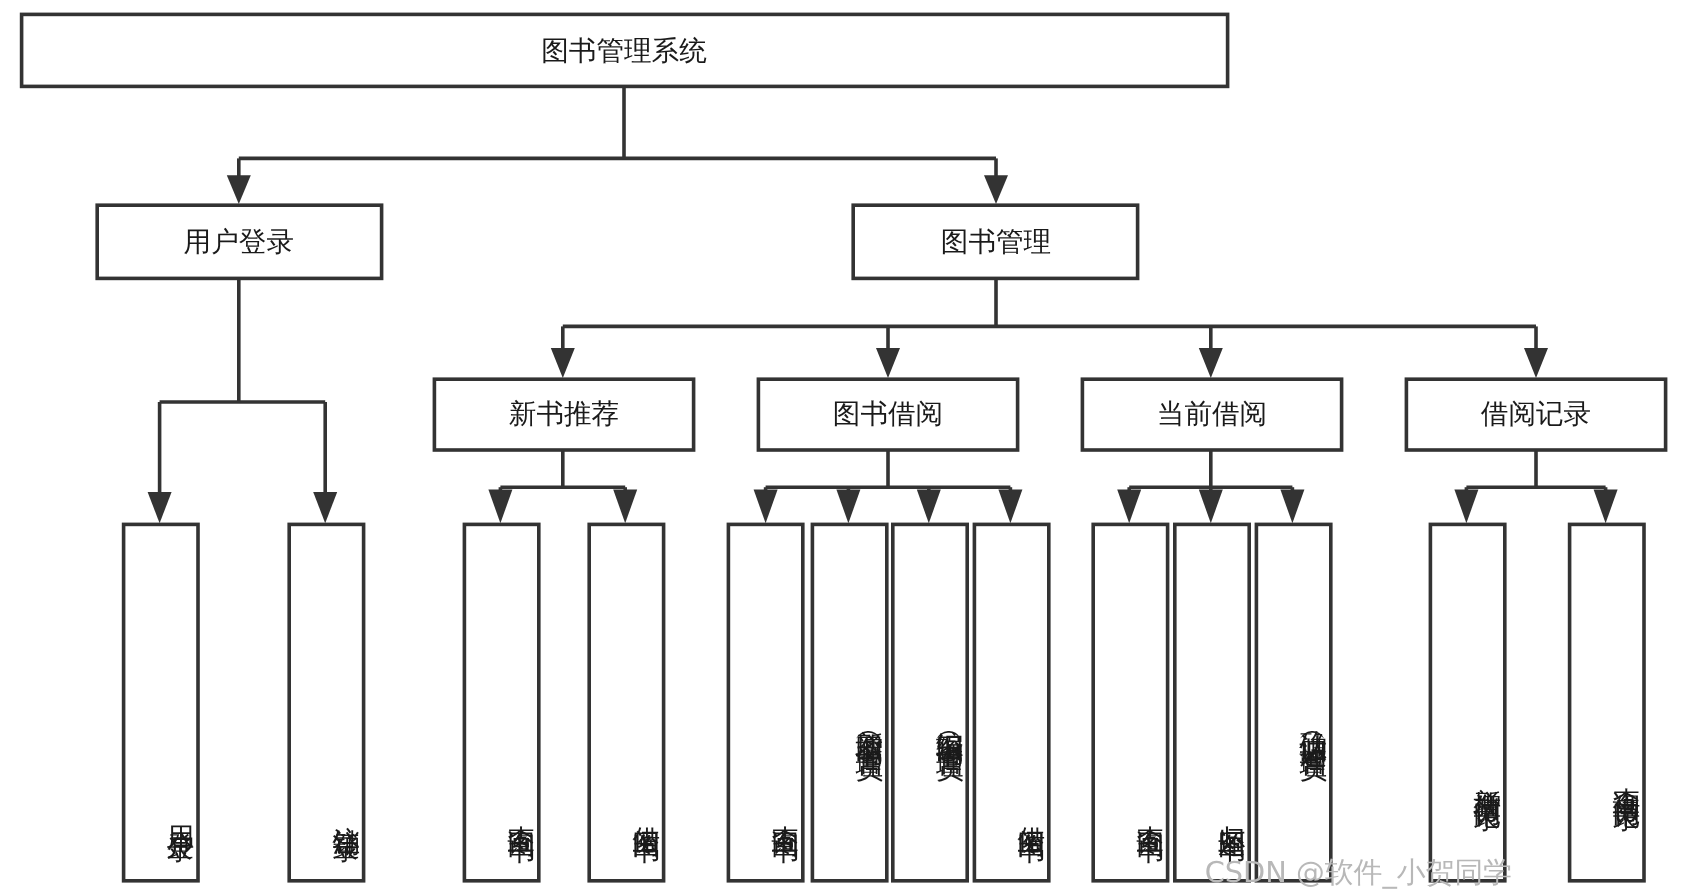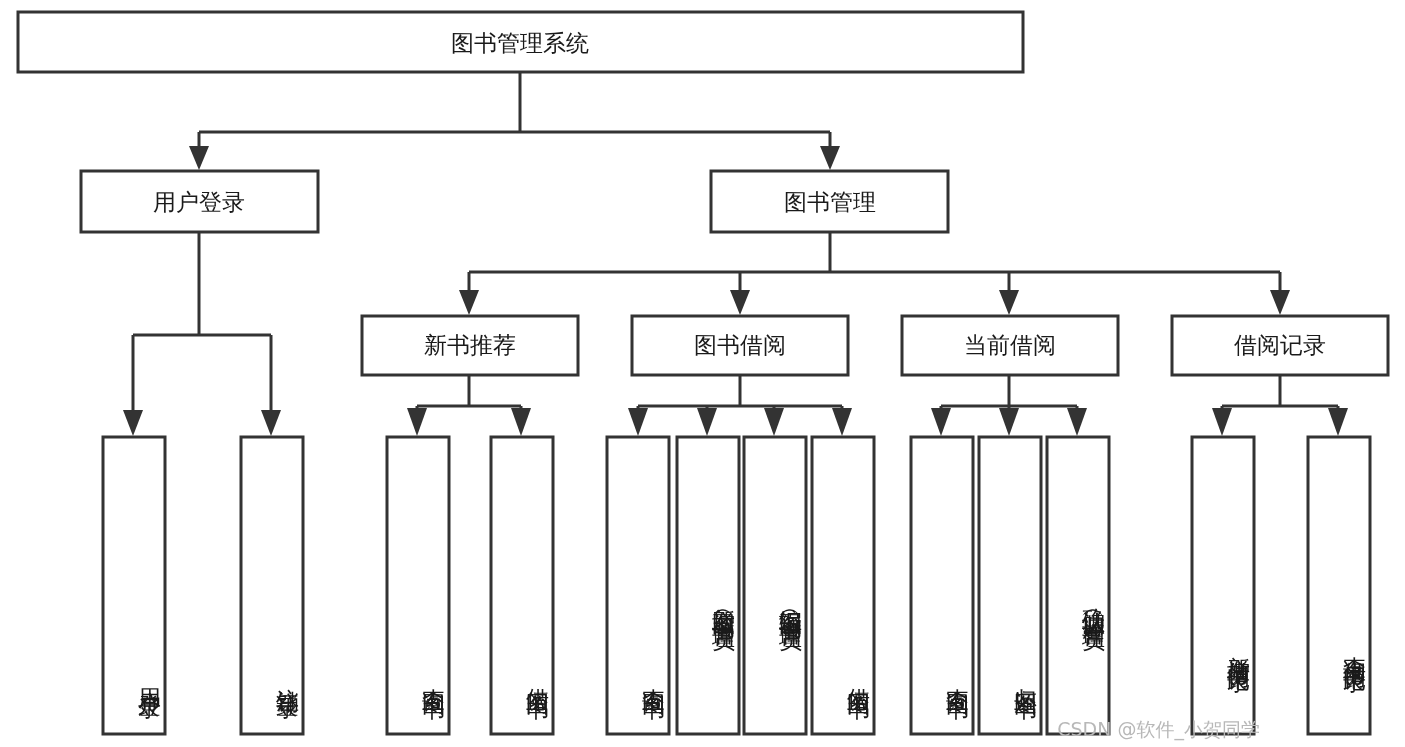--- a/index.html
+++ b/index.html
@@ -65,21 +65,21 @@
     align-items: flex-start;
     justify-content: center;
     white-space: nowrap;
     pointer-events: none;
   }
   .watermark {
     position: absolute;
     right: 10px;
     bottom: 4px;
     font-family: "DejaVu Sans", "Liberation Sans", sans-serif;
-    font-size: 19px;
+    font-size: 24px;
     color: #b8b8b8;
     white-space: nowrap;
     user-select: none;
   }
 </style>
 </head>
 <body>
 
 <div id="diagram-root">
 

